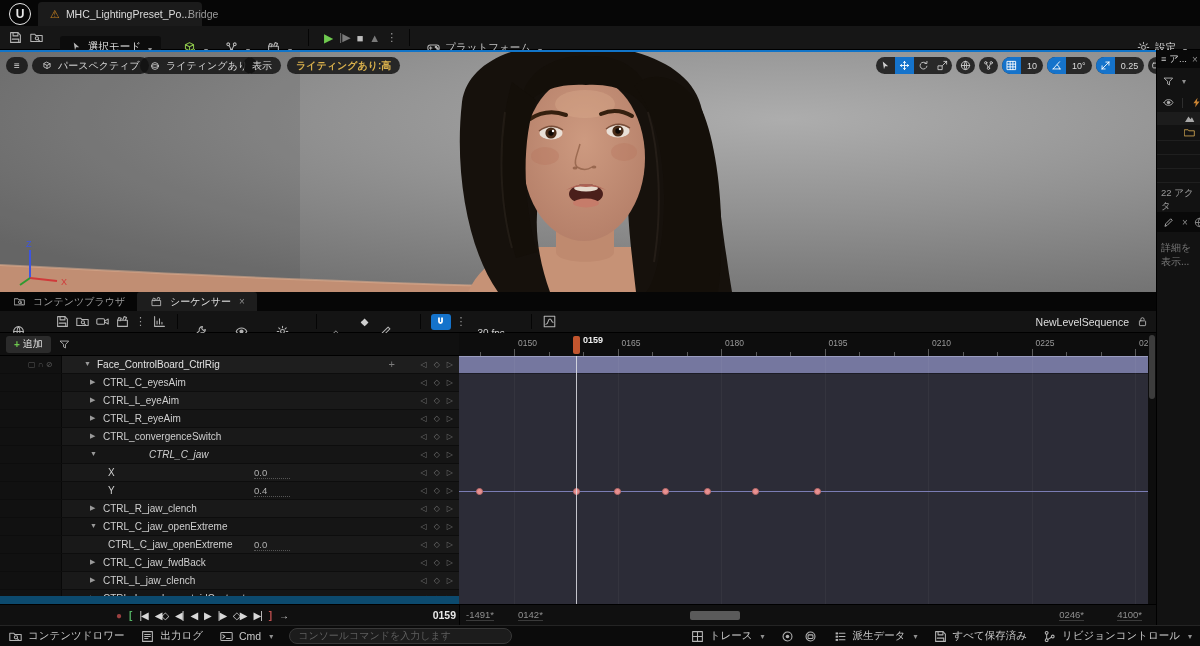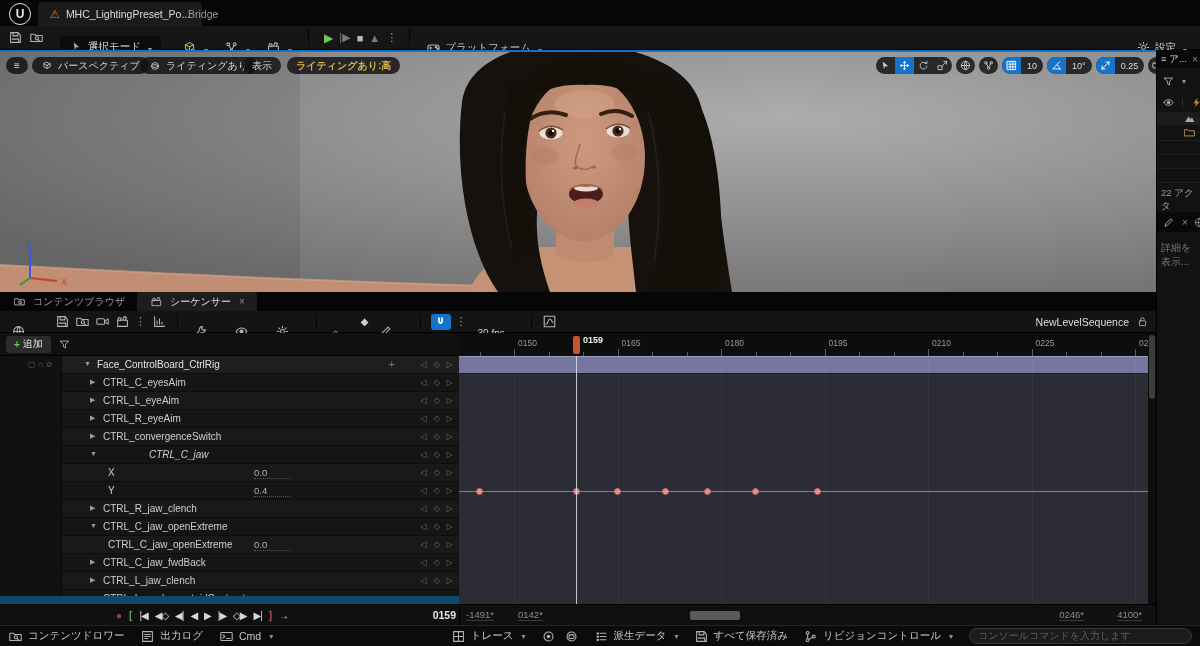--- a/index.html
+++ b/index.html
@@ -833,20 +833,23 @@
   </div>
   <div class="sb-item caret">
     <span class="icn">
         <svg viewBox="0 0 16 16" fill="none" stroke="currentColor" stroke-width="1.3" stroke-linecap="round" stroke-linejoin="round">
           <rect x="1" y="3" width="14" height="10" rx="1"></rect>
           <path d="M3.5 6l2.5 2-2.5 2M8 10.5h4.5"></path>
         </svg>
       </span>
     <span>Cmd</span>
   </div>
+  <div id="console-input">
+    <span>コンソールコマンドを入力します</span>
+  </div>
   <div id="status-right">
     <div class="sb-item caret">
       <span class="icn">
           <svg viewBox="0 0 16 16" fill="none" stroke="currentColor" stroke-width="1.3" stroke-linecap="round" stroke-linejoin="round">
             <path d="M2 2h12v12H2zM8 2v12M2 8h12"></path>
           </svg>
         </span>
       <span>トレース</span>
     </div>
     <div class="sb-item" style="gap:8px;">
@@ -888,16 +891,13 @@
           <svg viewBox="0 0 16 16" fill="none" stroke="currentColor" stroke-width="1.3" stroke-linecap="round" stroke-linejoin="round">
             <circle cx="4.5" cy="3.5" r="1.7"></circle>
             <circle cx="4.5" cy="12.5" r="1.7"></circle>
             <circle cx="12" cy="8" r="1.7"></circle>
             <path d="M4.5 5.5v5M6 11.5L10.5 9"></path>
           </svg>
         </span>
       <span>リビジョンコントロール</span>
     </div>
   </div>
-  <div id="console-input">
-    <span>コンソールコマンドを入力します</span>
-  </div>
 </div>
 
 </body></html>

